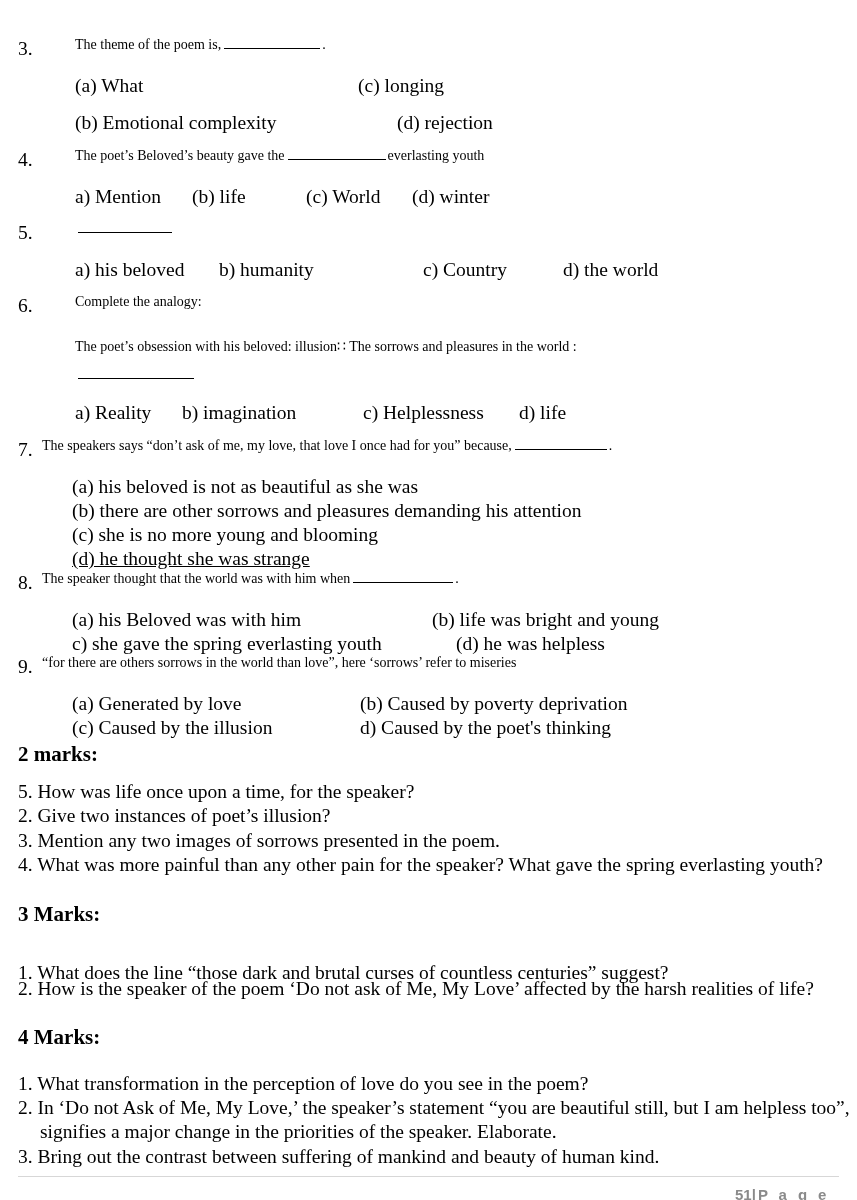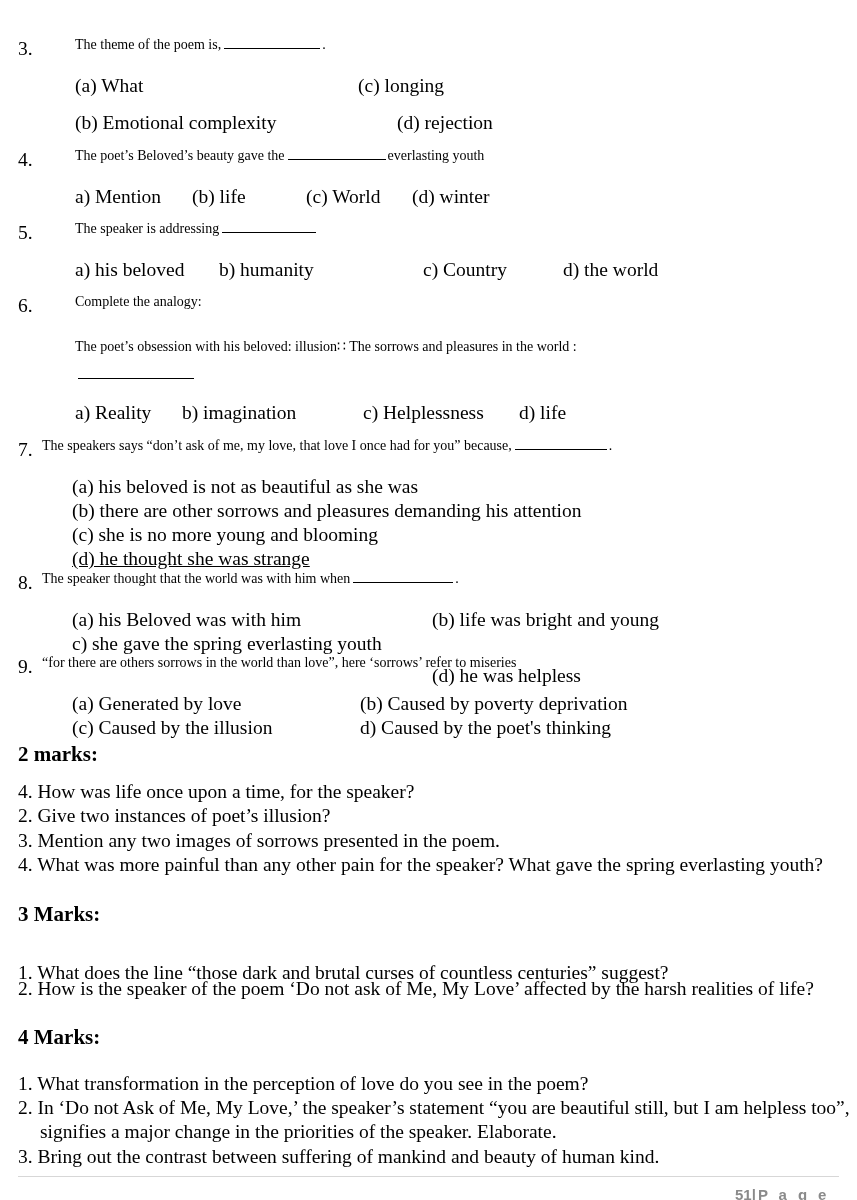--- a/index.html
+++ b/index.html
@@ -101,21 +101,21 @@
     <span>The poet’s Beloved’s beauty gave the</span><span class="blank" style="width:98px;"></span><span>everlasting youth</span>
   </span>
 
   <span class="opt" style="left:75px; top:186px;">a)  Mention</span>
   <span class="opt" style="left:192px; top:186px;">(b) life</span>
   <span class="opt" style="left:306px; top:186px;">(c) World</span>
   <span class="opt" style="left:412px; top:186px;">(d) winter</span>
 
   <span class="qnum" style="left:18px; top:222px;">5.</span>
   <span class="row" style="left:75px; top:222px;">
-    <span>The speaker   is addressing</span><span class="blank" style="width:94px;"></span><span></span>
+    <span class="blank" style="width:94px;"></span><span></span>
   </span>
 
   <span class="opt" style="left:75px; top:259px;">a) his beloved</span>
   <span class="opt" style="left:219px; top:259px;">b) humanity</span>
   <span class="opt" style="left:423px; top:259px;">c) Country</span>
   <span class="opt" style="left:563px; top:259px;">d)  the world</span>
 
   <span class="qnum" style="left:18px; top:295px;">6.</span>
   <span class="row" style="left:75px; top:295px;">Complete the analogy:</span>
 
@@ -138,33 +138,33 @@
   <span class="opt" style="left:72px; top:548px;text-decoration:underline;">(d)  he thought she was strange</span>
 
   <span class="qnum" style="left:18px; top:572px;">8.</span>
   <span class="row" style="left:42px; top:572px;">
     <span>The speaker thought that the world was with him when</span><span class="blank" style="width:100px;"></span><span>.</span>
   </span>
 
   <span class="opt" style="left:72px; top:609px;">(a) his Beloved was with him</span>
   <span class="opt" style="left:432px; top:609px;">(b) life was bright and young</span>
   <span class="opt" style="left:72px; top:633px;">c) she gave the spring everlasting youth</span>
-  <span class="opt" style="left:432px; top:633px;margin-top:32px;">(d) he was helpless</span>
+  <span class="opt" style="left:456px; top:633px;">(d) he was helpless</span>
 
   <span class="qnum" style="left:18px; top:656px;">9.</span>
   <span class="row" style="left:42px; top:656px;">“for there are others sorrows in the world than love”, here ‘sorrows’ refer to miseries</span>
 
   <span class="opt" style="left:72px; top:693px;">(a) Generated by love</span>
   <span class="opt" style="left:360px; top:693px;">(b) Caused by poverty deprivation</span>
   <span class="opt" style="left:72px; top:717px;">(c) Caused by the illusion</span>
   <span class="opt" style="left:360px; top:717px;">d) Caused by the poet's thinking</span>
 
   <span class="sec-head ital" style="left:18px; top:742px;">2 marks:</span>
 
-  <span class="listline" style="left:18px; top:781px;">4. How was life once upon a time, for the speaker?</span>
+  <span class="listline" style="left:18px; top:781px;">5. How was life once upon a time, for the speaker?</span>
   <span class="listline" style="left:18px; top:805px;">2. Give two instances of poet’s illusion?</span>
   <span class="listline" style="left:18px; top:830px;">3. Mention any two images of sorrows presented in the poem.</span>
   <span class="listline" style="left:18px; top:854px;">4. What was more painful than any other pain for the speaker? What gave the spring everlasting youth?</span>
 
   <span class="sec-head ital" style="left:18px; top:902px;">3 Marks:</span>
 
   <span class="listline" style="left:18px; top:953px;margin-top:9px;">1. What does the line “those dark and brutal curses of countless centuries” suggest?</span>
   <span class="listline" style="left:18px; top:978px;">2. How is the speaker of the poem ‘Do not ask of Me, My Love’ affected by the harsh realities of life?</span>
 
   <span class="sec-head" style="left:18px; top:1025px;">4 Marks:</span>

